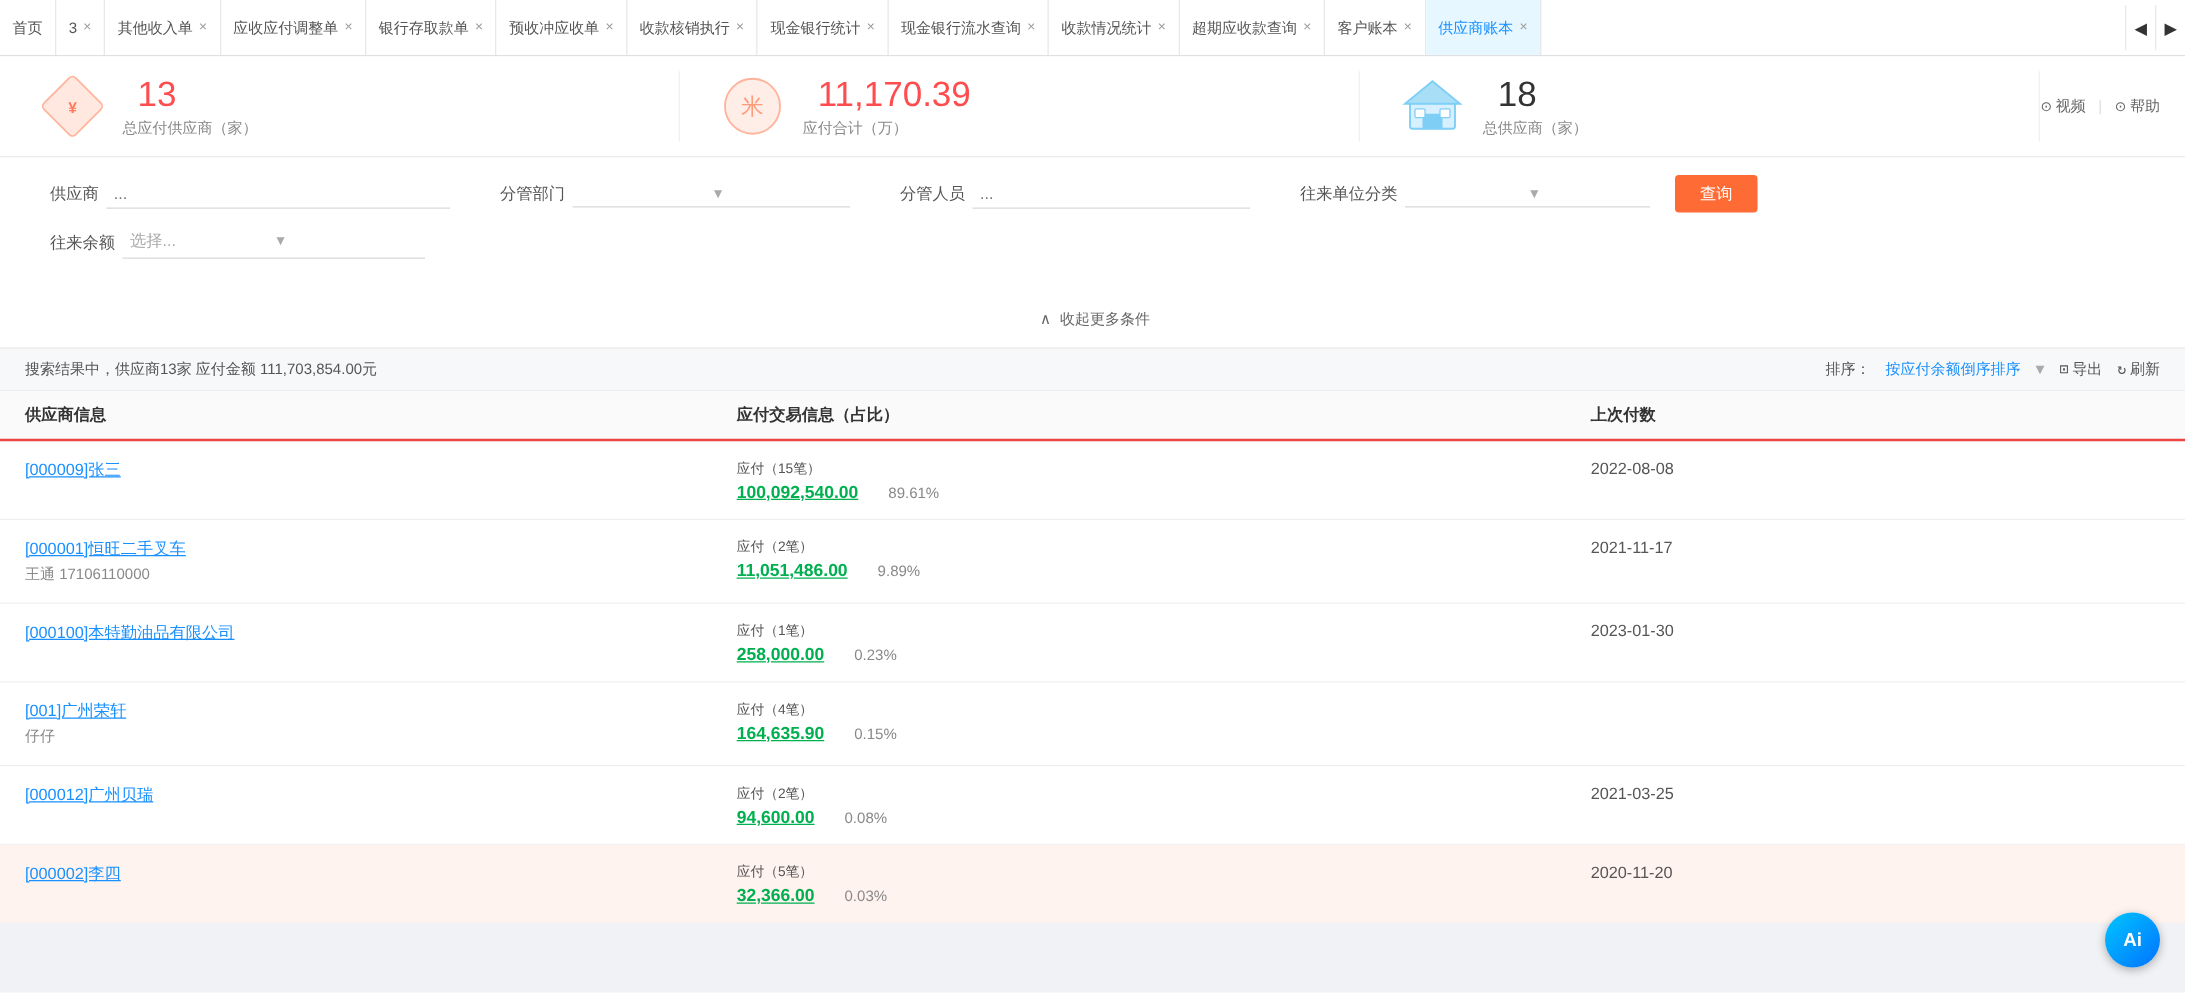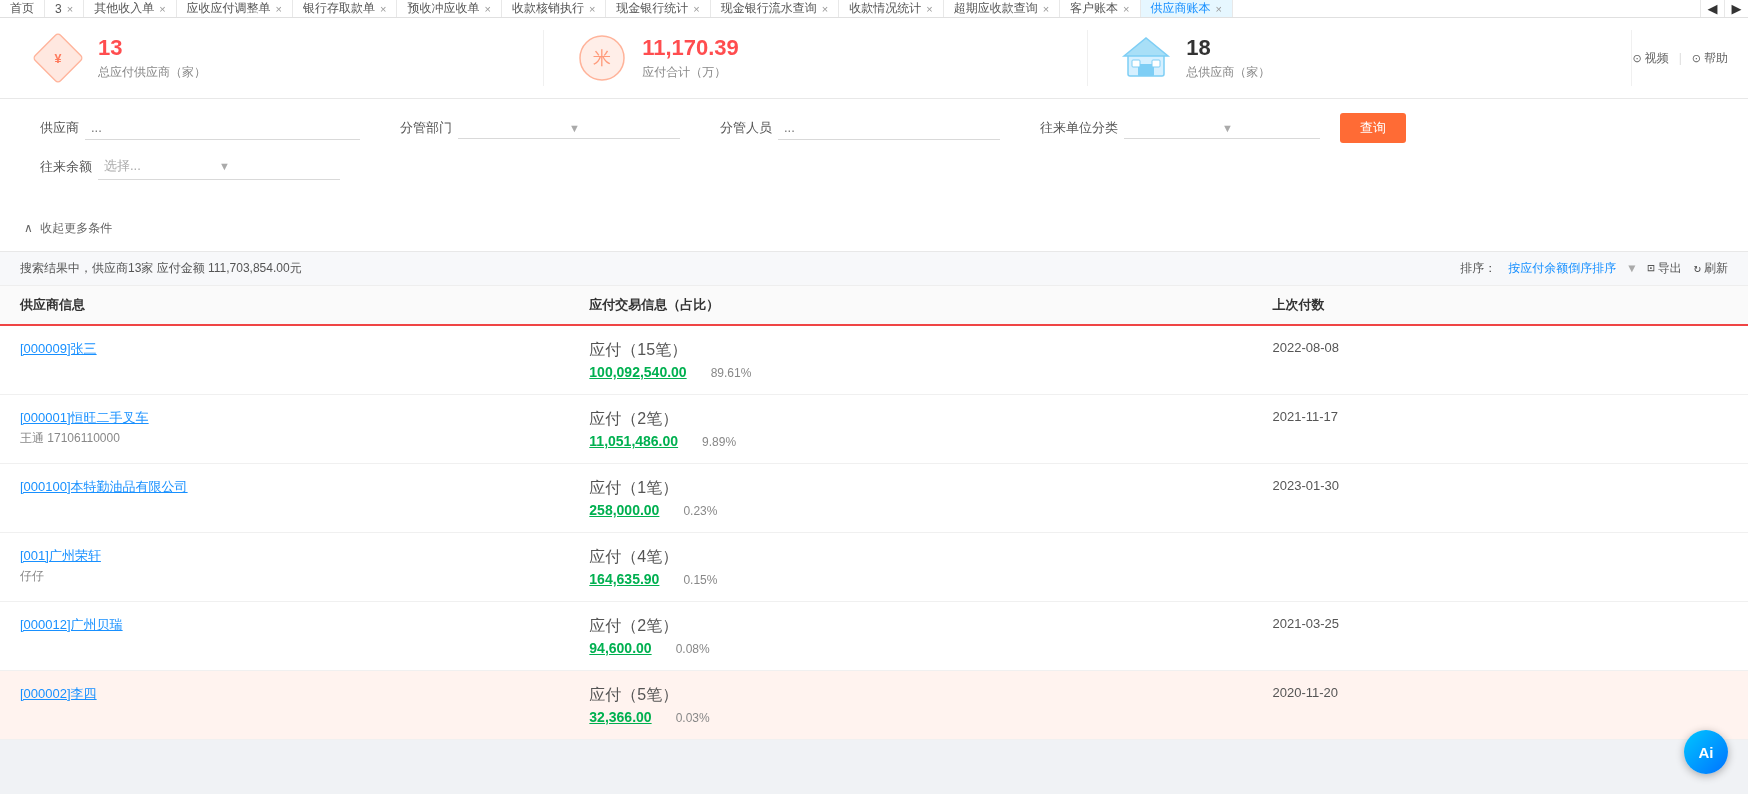--- a/index.html
+++ b/index.html
@@ -4,21 +4,21 @@
   <style>
     * { box-sizing: border-box; margin: 0; padding: 0; }
     body { font-family: 'Microsoft YaHei', Arial, sans-serif; font-size: 13px; background: #f0f2f5; color: #333; overflow-x: hidden; }
 
     
     .top-nav {
       display: flex;
       align-items: center;
       background: #fff;
       border-bottom: 1px solid #e0e0e0;
-      height: 18px;
+      height: 45px;
       overflow: hidden;
       justify-content: space-between;
     }
     .nav-tab {
       display: flex;
       align-items: center;
       padding: 0 10px;
       height: 100%;
       font-size: 12px;
       cursor: pointer;
@@ -52,24 +52,25 @@
     .stat-item:last-child { border-right: none; }
     .stat-icon {
       width: 56px;
       height: 56px;
       display: flex;
       align-items: center;
       justify-content: center;
       flex-shrink: 0;
     }
     .stat-content .stat-number {
-      font-size: 22px;
-      font-weight: bold;
+      font-size: 28px;
+      font-weight: normal;
       color: #ff4d4f;
       line-height: 1.2;
+      margin-left: 12px;
     }
     .stat-content .stat-label {
       font-size: 12px;
       color: #888;
       margin-top: 2px;
     }
     .top-right-links {
       margin-left: auto;
       display: flex;
       align-items: center;
@@ -134,21 +135,21 @@
       color: #fff;
       border: none;
       padding: 6px 20px;
       border-radius: 3px;
       cursor: pointer;
       font-size: 13px;
       white-space: nowrap;
       flex-shrink: 0;
     }
     .filter-collapse {
-      text-align: left;
+      text-align: center;
       font-size: 12px;
       color: #666;
       padding: 4px 0;
       cursor: pointer;
       margin-top: 36px;
     }
     .filter-collapse span { margin-left: 4px; }
 
     
     .result-bar {
@@ -206,21 +207,21 @@
       color: #1890ff;
       text-decoration: underline;
       cursor: pointer;
       font-size: 13px;
     }
     .supplier-sub {
       font-size: 12px;
       color: #888;
       margin-top: 3px;
     }
-    .payable-count { font-size: 16px; color: #555; margin-bottom: 3px; }
+    .payable-count { font-size: 11px; color: #555; margin-bottom: 3px; }
     .payable-amount {
       font-size: 14px;
       color: #00b050;
       font-weight: bold;
       text-decoration: underline;
       cursor: pointer;
     }
     .payable-percent { font-size: 12px; color: #888; margin-left: 16px; }
     .payable-row { display: flex; align-items: baseline; gap: 8px; }
     .last-pay-date { font-size: 13px; color: #555; }

